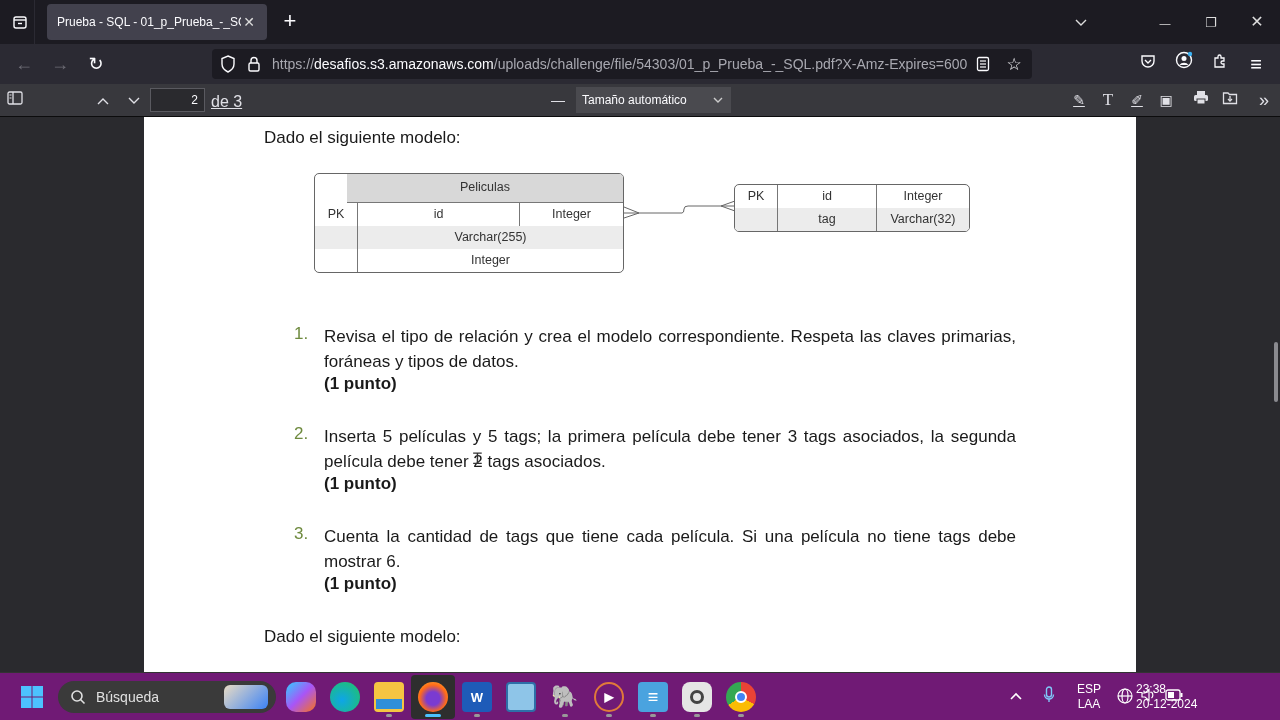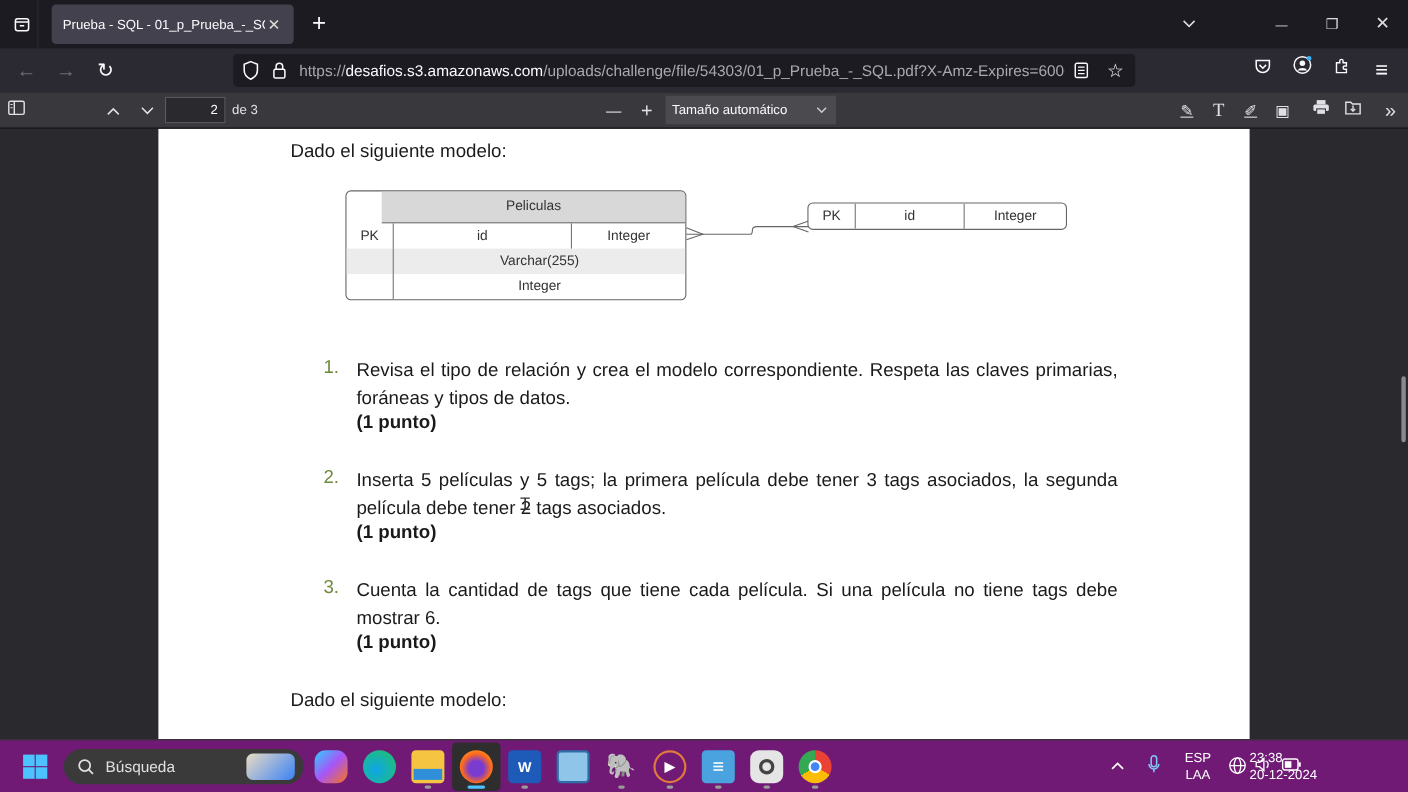--- a/index.html
+++ b/index.html
@@ -16,22 +16,22 @@
   .nav-btn { position: absolute; top: 6px; width: 28px; height: 28px; text-align: center; line-height: 28px; font-size: 18px; color: #fbfbfe; }
   .nav-btn.dim { color: #6d6c75; }
   .urlbar { position: absolute; left: 212px; top: 5px; width: 820px; height: 30px; background: #1c1b22; border-radius: 4px; display: flex; align-items: center; padding: 0 8px; font-size: 14px; }
   .urlbar .url { flex: 1; white-space: nowrap; overflow: hidden; color: #a8a8b0; margin-left: 10px; }
   .urlbar .url .host { color: #fbfbfe; }
   .url-icon { width: 20px; text-align: center; color: #fbfbfe; font-size: 14px; }
   .right-icon { position: absolute; top: 6px; width: 28px; height: 28px; text-align: center; line-height: 28px; color: #fbfbfe; font-size: 16px; }
   .pdfbar { position: absolute; left: 0; top: 84px; width: 1280px; height: 33px; background: #38383d; border-bottom: 1px solid #0c0c0d; font-size: 12px; }
   .pdf-btn { position: absolute; top: 3px; width: 26px; height: 26px; text-align: center; line-height: 26px; color: #e0e0e6; font-size: 14px; }
   .page-input { position: absolute; left: 150px; top: 4px; width: 55px; height: 24px; background: #2a2a2e; border: 1px solid #5a5a60; color: #fbfbfe; font-size: 12px; text-align: right; padding-right: 6px; line-height: 22px; }
-  .page-of { position: absolute; left: 211px; top: 9px; color: #e0e0e6; font-size: 12px; }
-  .zoom-select { position: absolute; left: 605px; top: 3px; width: 155px; height: 26px; background: #4a4a4f; color: #fbfbfe; font-size: 12px; line-height: 26px; padding-left: 6px; }
+  .page-of { position: absolute; left: 211px; top: 9px; color: #e0e0e6; font-size: 16px; text-decoration: underline; }
+  .zoom-select { position: absolute; left: 576px; top: 3px; width: 155px; height: 26px; background: #4a4a4f; color: #fbfbfe; font-size: 12px; line-height: 26px; padding-left: 6px; }
   .zoom-select .chev { position: absolute; right: 8px; top: 0; color: #ccc; }
   .viewer { position: absolute; left: 0; top: 117px; width: 1280px; height: 555px; background: #2a2a2e; overflow: hidden; }
   .page { position: absolute; left: 144px; top: 0; width: 992px; height: 560px; background: #ffffff; color: #1a1a1a; }
   .scrollbar { position: absolute; right: 2px; top: 225px; width: 4px; height: 60px; background: #8a8a8f; border-radius: 2px; }
   .doc-heading { position: absolute; left: 120px; font-size: 17px; color: #1a1a1a; }
   .erd-table { position: absolute; border: 1px solid #666; border-radius: 5px; overflow: hidden; background: #fff; font-size: 12.5px; color: #333; }
   .erd-title { background: #d8d8d8; text-align: center; border-bottom: 1px solid #777; }
   .erd-row { display: flex; }
   .erd-row.shade { background: #ececec; }
   .erd-cell { text-align: center; border-right: 1px solid #777; }
@@ -197,20 +197,25 @@
       <path d="M60 14 Q62 14 62 10 Q62 7 66 7 L113 7" fill="none" stroke="#666" stroke-width="1"></path>
       <polyline points="113,2 99,7 113,12" fill="none" stroke="#666" stroke-width="1"></polyline>
     </svg>
 
     <div class="erd-table" style="left:590px;top:67px;width:236px;">
       <div class="erd-row" style="height:23px;line-height:23px;">
         <div class="erd-cell" style="width:43px;">PK</div>
         <div class="erd-cell" style="width:99px;">id</div>
         <div class="erd-cell" style="flex:1;">Integer</div>
       </div>
+      <div class="erd-row shade" style="height:23px;line-height:23px;">
+        <div class="erd-cell" style="width:43px;"></div>
+        <div class="erd-cell" style="width:99px;">tag</div>
+        <div class="erd-cell" style="flex:1;">Varchar(32)</div>
+      </div>
     </div>
 
     <div class="q-list" style="top:0;">
       <div class="q-item" style="top:207px;">
         <span class="q-num">1.</span>
         <div class="q-text">Revisa el tipo de relación y crea el modelo correspondiente. Respeta las claves primarias, foráneas y tipos de datos.</div>
         <div class="q-pts" style="top:50px;">(1 punto)</div>
       </div>
       <div class="q-item" style="top:307px;">
         <span class="q-num">2.</span>

